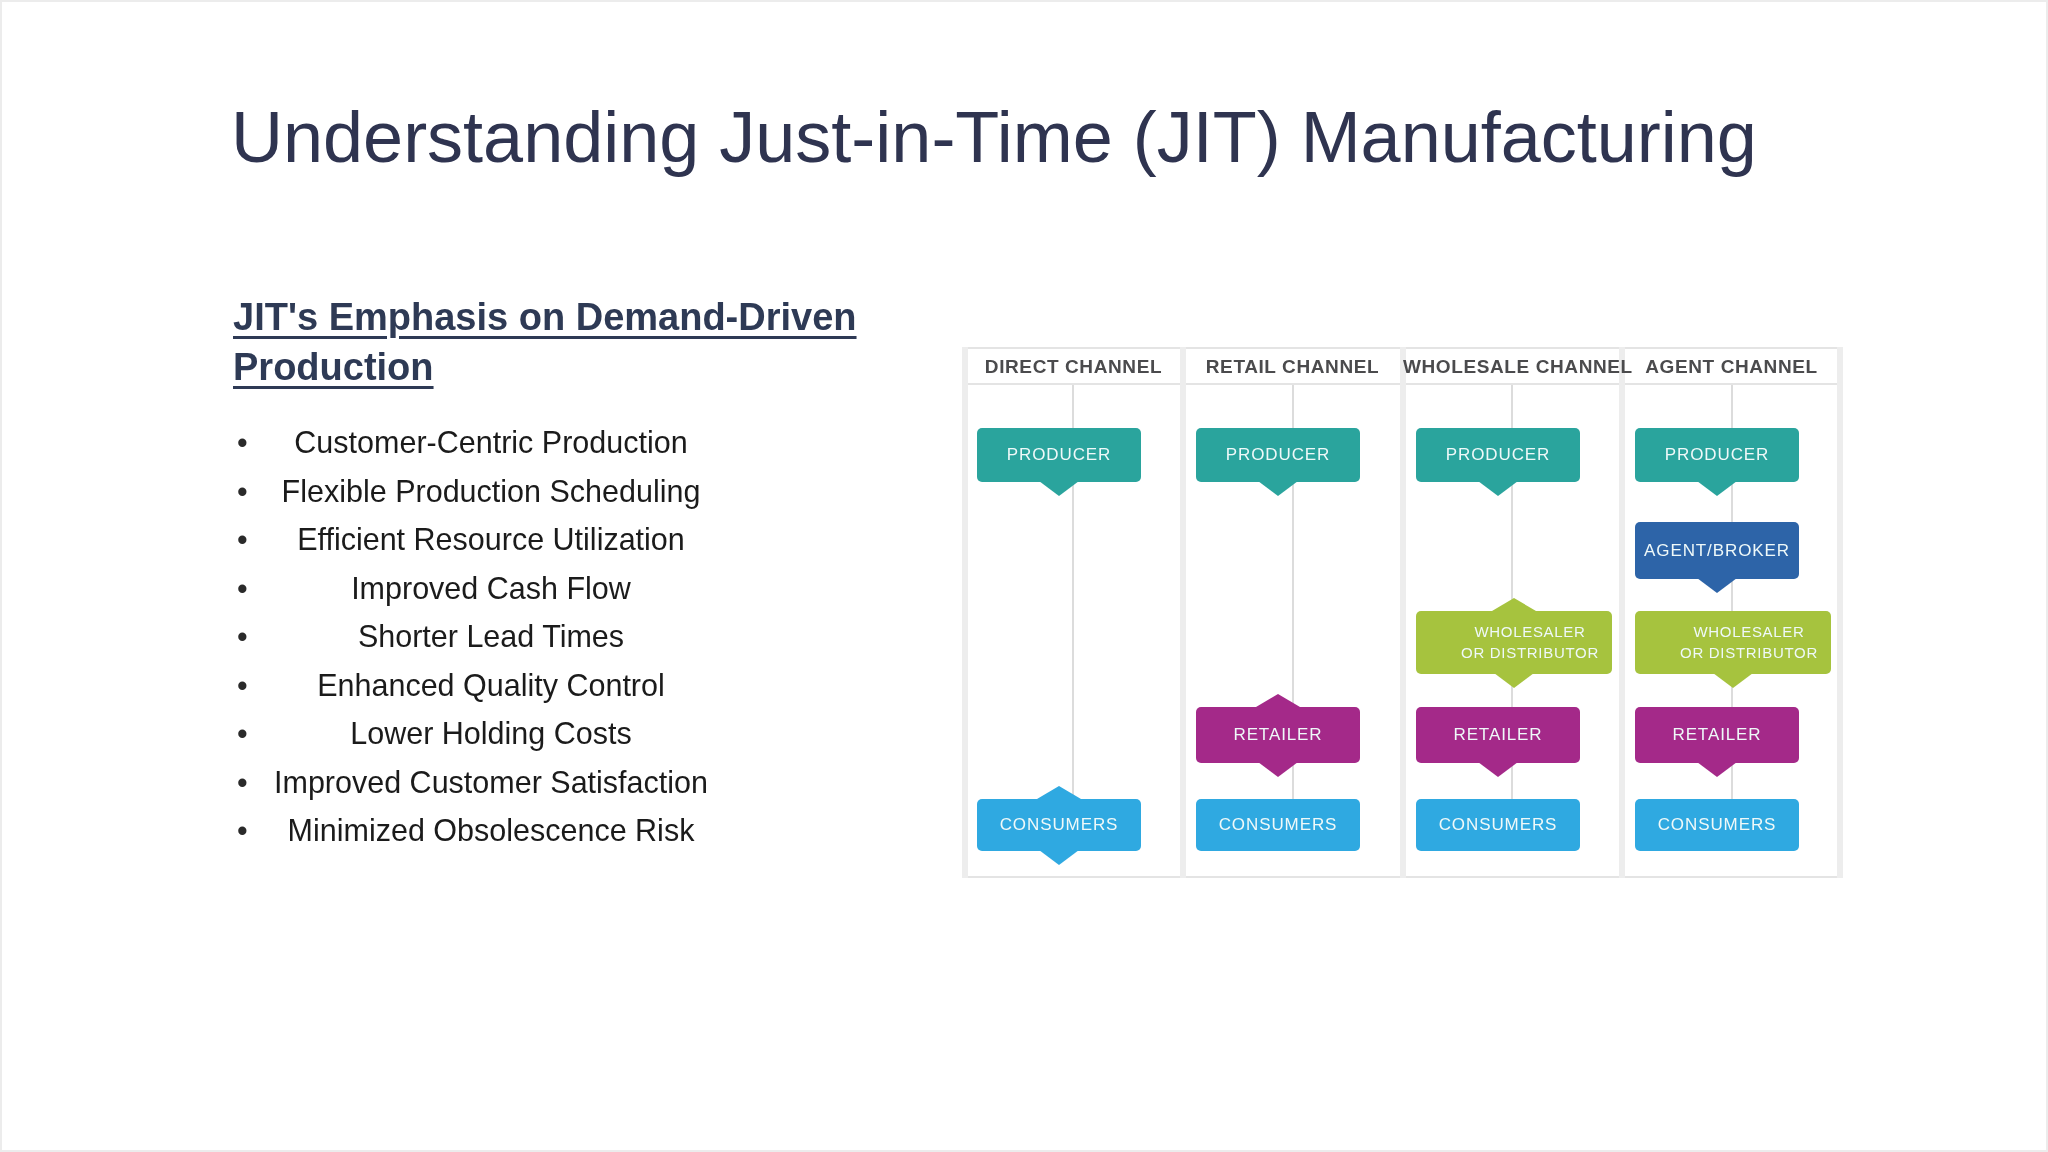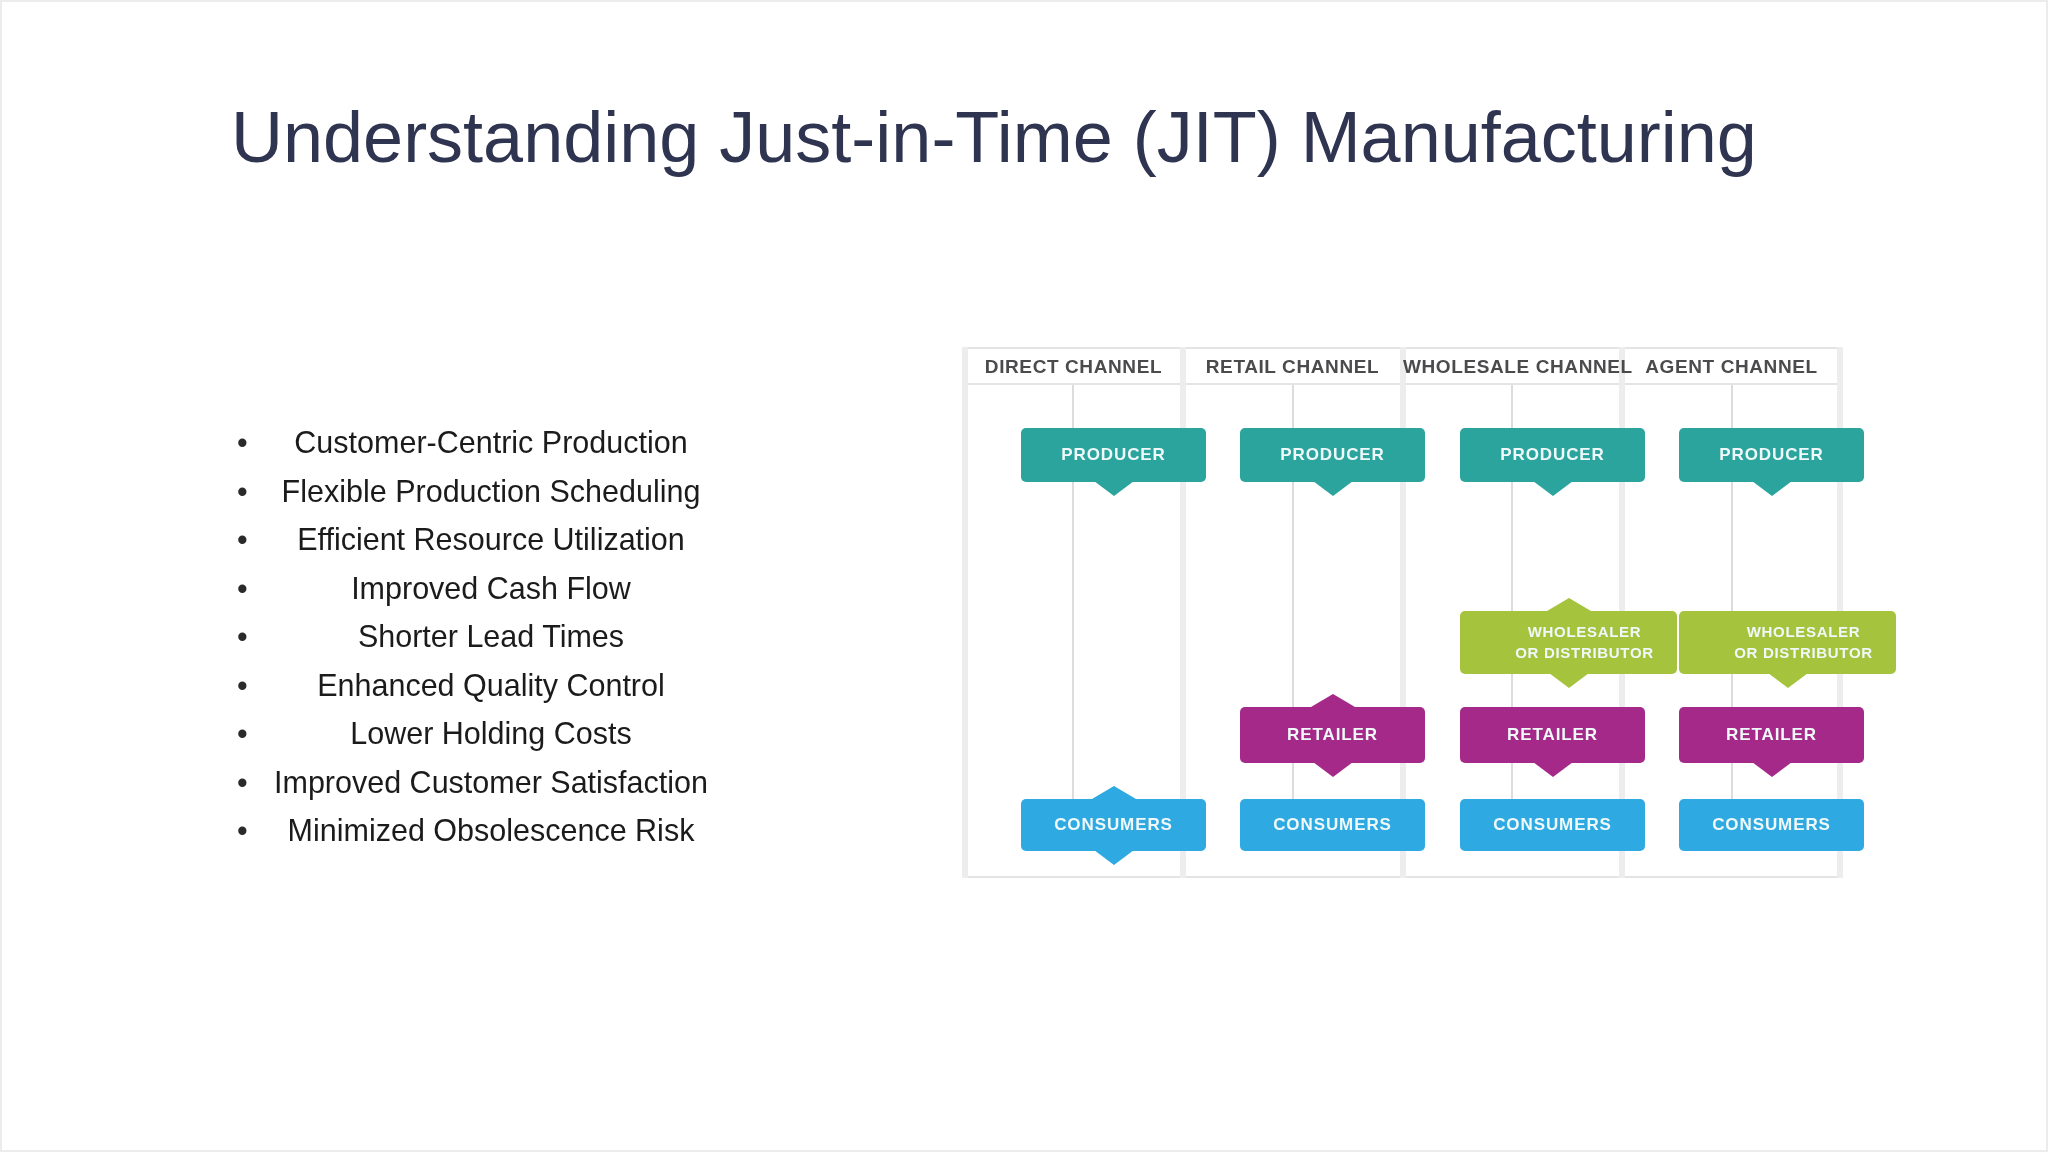--- a/index.html
+++ b/index.html
@@ -28,24 +28,24 @@
   .dtable{position:absolute;left:964px;top:347px;width:877px;height:531px;}
 
   .hline{position:absolute;left:0;width:877px;height:2px;background:#E4E4E4;}
   .gutter{position:absolute;top:0;height:531px;width:6px;background:#EDEDED;}
   .spine{position:absolute;top:38px;height:414px;width:2px;background:#DCDCDC;}
 
   .hcell{position:absolute;top:2px;height:44px;width:219px;line-height:36px;
       text-align:center;font-size:19px;font-weight:700;color:#4B4B4D;
       letter-spacing:0.6px;white-space:nowrap;}
 
-  .bx{position:absolute;width:185px;border-radius:5px;
+  .bx{position:absolute;width:164px;border-radius:5px;
       display:flex;align-items:center;justify-content:center;text-align:center;
-      font-size:17px;font-weight:700;letter-spacing:0.9px;color:#EFF9F9;
-      white-space:pre-line;margin-left:44px;}
+      font-size:17px;font-weight:400;letter-spacing:0.9px;color:#EFF9F9;
+      white-space:pre-line;}
   .bx::after,.bx::before{content:none;position:absolute;left:50%;
       transform:translateX(-50%);width:0;height:0;}
   .ptr-down::after{content:"";bottom:-14px;
       border-left:20px solid transparent;border-right:20px solid transparent;
       border-top:15px solid;}
   .ptr-up::before{content:"";top:-13px;
       border-left:22px solid transparent;border-right:22px solid transparent;
       border-bottom:13px solid;}
 
   .teal{background:#2AA49D;}    .teal::after{border-top-color:#2AA49D;}
@@ -68,20 +68,22 @@
   .r-retailer{top:360px;height:56px;}
   .r-consumers{top:452px;height:52px;}
 </style>
 </head>
 <body>
 
 <div class="slide">
 
   <h1 class="page-title">Understanding Just-in-Time (JIT) Manufacturing</h1>
 
+  <h2 class="section-heading">JIT's Emphasis on Demand-Driven
+Production</h2>
 
   <ul class="bullet-list">
     <li>Customer-Centric Production</li>
     <li>Flexible Production Scheduling</li>
     <li>Efficient Resource Utilization</li>
     <li>Improved Cash Flow</li>
     <li>Shorter Lead Times</li>
     <li>Enhanced Quality Control</li>
     <li>Lower Holding Costs</li>
     <li>Improved Customer Satisfaction</li>
@@ -118,19 +120,20 @@
     <div class="bx magenta ptr-up ptr-down cx1 r-retailer">RETAILER</div>
     <div class="bx sky cx1 r-consumers">CONSUMERS</div>
 
     <div class="bx teal ptr-down cx2 r-producer">PRODUCER</div>
     <div class="bx green two-line ptr-up ptr-down cx2 r-wholesaler">WHOLESALER
 OR DISTRIBUTOR</div>
     <div class="bx magenta ptr-down cx2 r-retailer">RETAILER</div>
     <div class="bx sky cx2 r-consumers">CONSUMERS</div>
 
     <div class="bx teal ptr-down cx3 r-producer">PRODUCER</div>
+    <div class="bx blue ptr-down cx3 r-agent">AGENT/BROKER</div>
     <div class="bx green two-line ptr-down cx3 r-wholesaler">WHOLESALER
 OR DISTRIBUTOR</div>
     <div class="bx magenta ptr-down cx3 r-retailer">RETAILER</div>
     <div class="bx sky cx3 r-consumers">CONSUMERS</div>
 
   </div>
 </div>
 
 </body></html>

